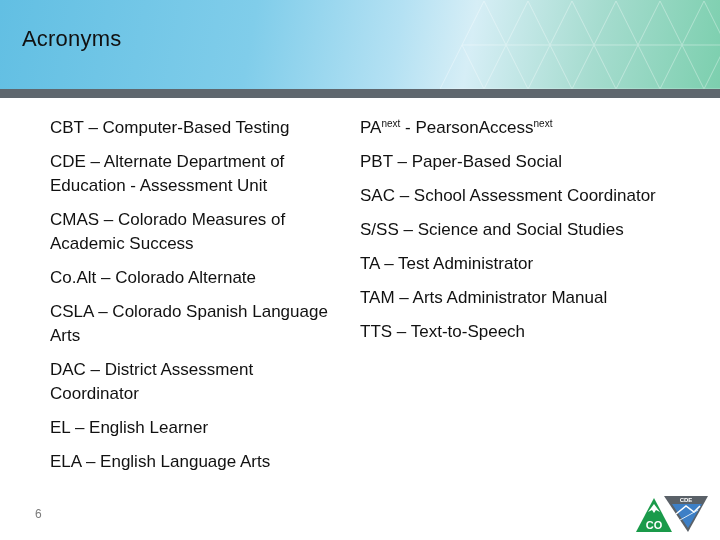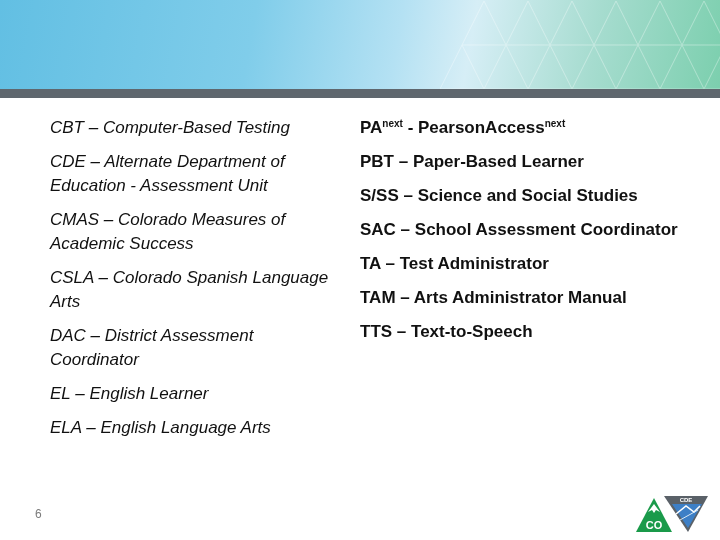--- a/index.html
+++ b/index.html
@@ -19,58 +19,60 @@
     }
     .header-bar {
       position: absolute; left: 0; top: 89px; width: 720px; height: 9px;
       background: #5f676e;
     }
     .title {
       position: absolute; left: 22px; top: 26px;
       font-size: 22px; color: #111; letter-spacing: 0.2px;
     }
     .col { position: absolute; top: 116px; font-size: 17px; line-height: 24px; }
-    .col.left { left: 50px; width: 290px; font-style: italic; }
+    .col.left { left: 50px; width: 290px; }
     .col.right { left: 360px; width: 330px; }
     .item { margin: 0 0 10px 0; }
-    .col.right .item { margin-bottom: 10px; font-weight: bold; }
+    .col.right .item { margin-bottom: 10px; }
     sup { font-size: 10px; vertical-align: 6px; line-height: 0; }
     .page-num {
       position: absolute; left: 35px; top: 507px; font-size: 12px; color: #7b7b7b;
     }
     .logo { position: absolute; left: 634px; top: 492px; width: 76px; height: 42px; }
   </style>
 </head>
 <body>
 
 <div class="header">
   <svg class="pattern" viewBox="0 0 280 89" preserveAspectRatio="none">
     <g fill="none" stroke="#ffffff" stroke-width="1">
       <path d="M0 89 L22 45 L44 89 Z M44 89 L66 45 L88 89 Z M88 89 L110 45 L132 89 Z M132 89 L154 45 L176 89 Z M176 89 L198 45 L220 89 Z M220 89 L242 45 L264 89 Z M264 89 L286 45 L308 89 Z"></path>
       <path d="M22 45 L44 1 L66 45 Z M66 45 L88 1 L110 45 Z M110 45 L132 1 L154 45 Z M154 45 L176 1 L198 45 Z M198 45 L220 1 L242 45 Z M242 45 L264 1 L286 45 Z"></path>
     </g>
   </svg>
+  <div class="title">Acronyms</div>
 </div>
 <div class="header-bar"></div>
 
 <div class="col left">
   <div class="item">CBT – Computer-Based Testing</div>
   <div class="item">CDE – Alternate Department of Education - Assessment Unit</div>
   <div class="item">CMAS – Colorado Measures of Academic Success</div>
+  <div class="item">Co.Alt – Colorado Alternate</div>
   <div class="item">CSLA – Colorado Spanish Language Arts</div>
   <div class="item">DAC – District Assessment Coordinator</div>
   <div class="item">EL – English Learner</div>
   <div class="item">ELA – English Language Arts</div>
 </div>
 
 <div class="col right">
   <div class="item"><span>PA</span><sup>next</sup><span> - PearsonAccess</span><sup>next</sup></div>
-  <div class="item">PBT – Paper-Based Learner</div>
+  <div class="item">PBT – Paper-Based Social</div>
+  <div class="item">SAC – School Assessment Coordinator</div>
   <div class="item">S/SS – Science and Social Studies</div>
-  <div class="item">SAC – School Assessment Coordinator</div>
   <div class="item">TA – Test Administrator</div>
   <div class="item">TAM – Arts Administrator Manual</div>
   <div class="item">TTS – Text-to-Speech</div>
 </div>
 
 <div class="page-num">6</div>
 
 <svg class="logo" viewBox="0 0 76 42">
   <polygon points="2,40 20,6 38,40" fill="#1a9a4a"></polygon>
   <polygon points="14,20 20,12 26,20 22,18 20,21 18,18" fill="#ffffff"></polygon>

